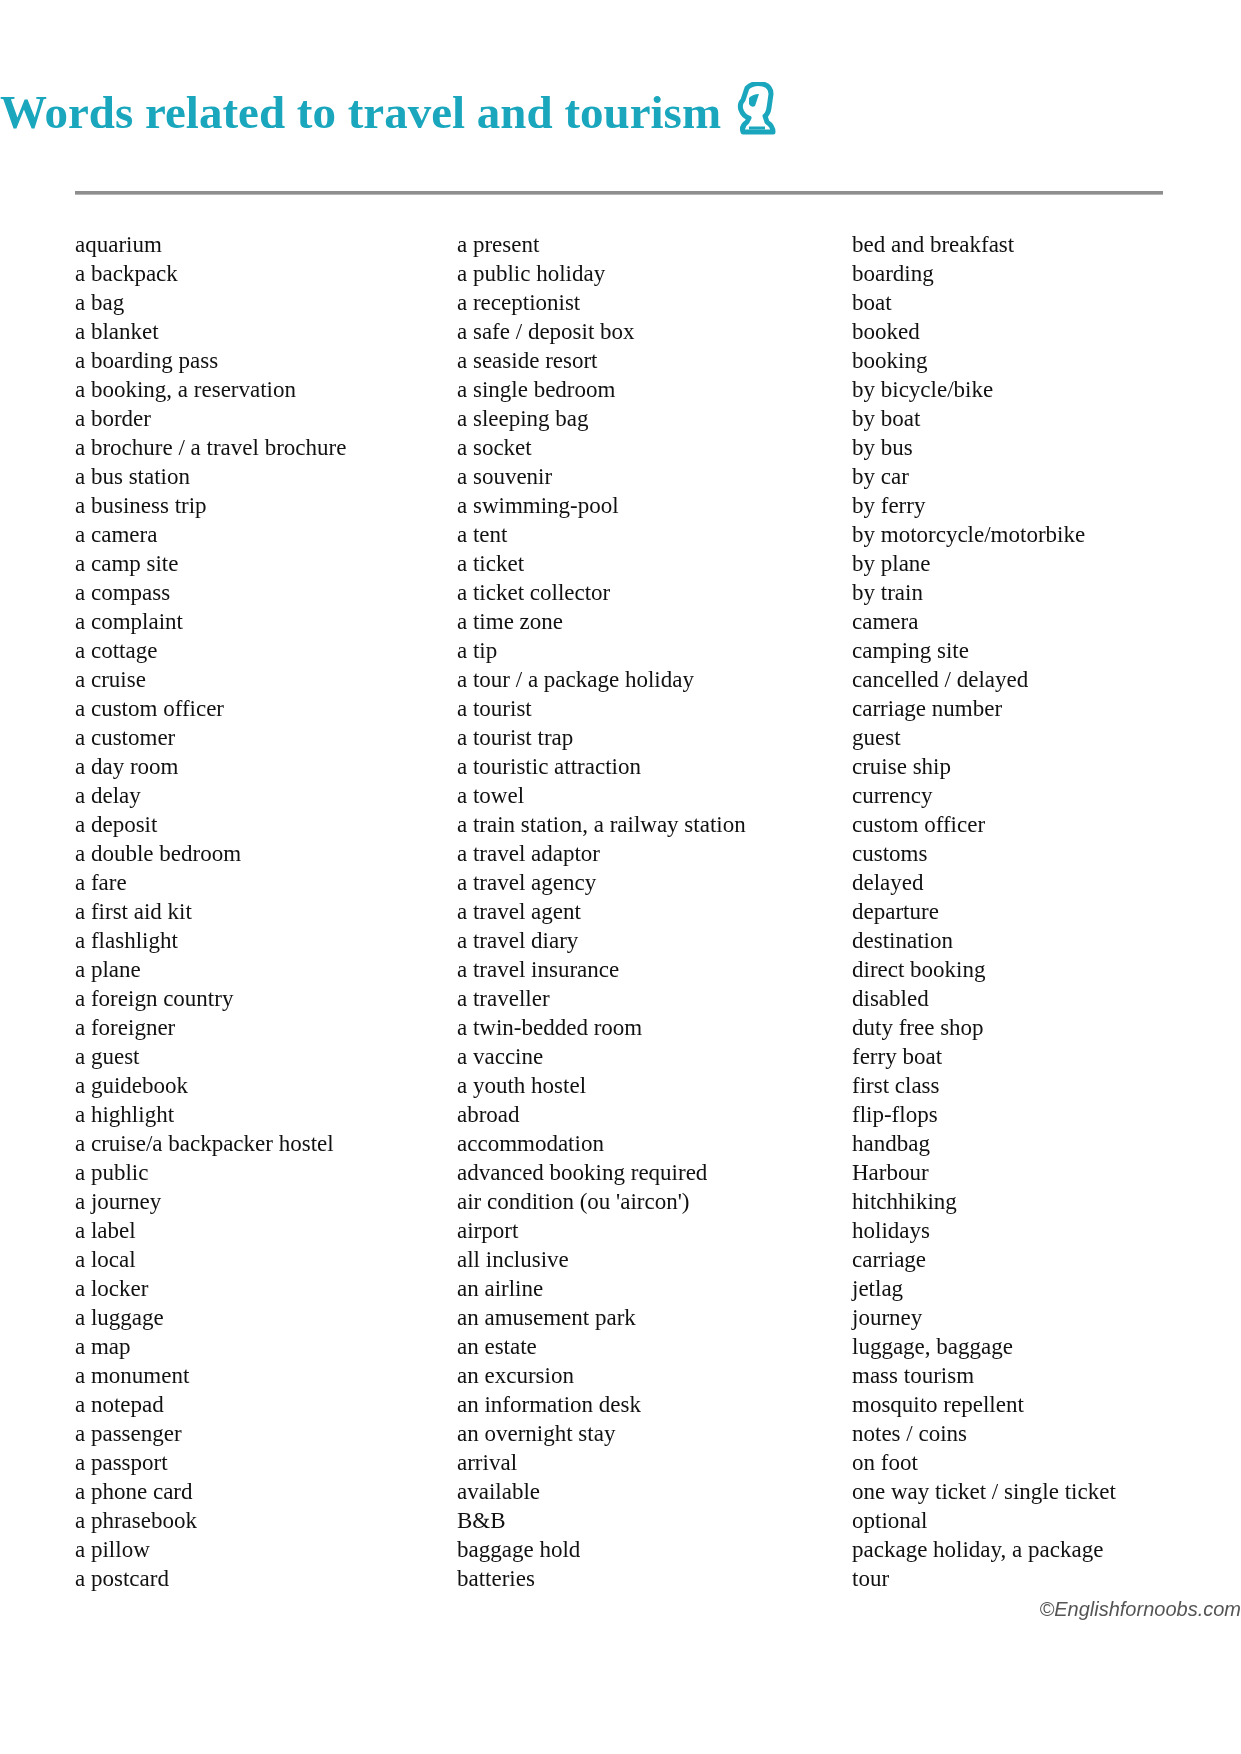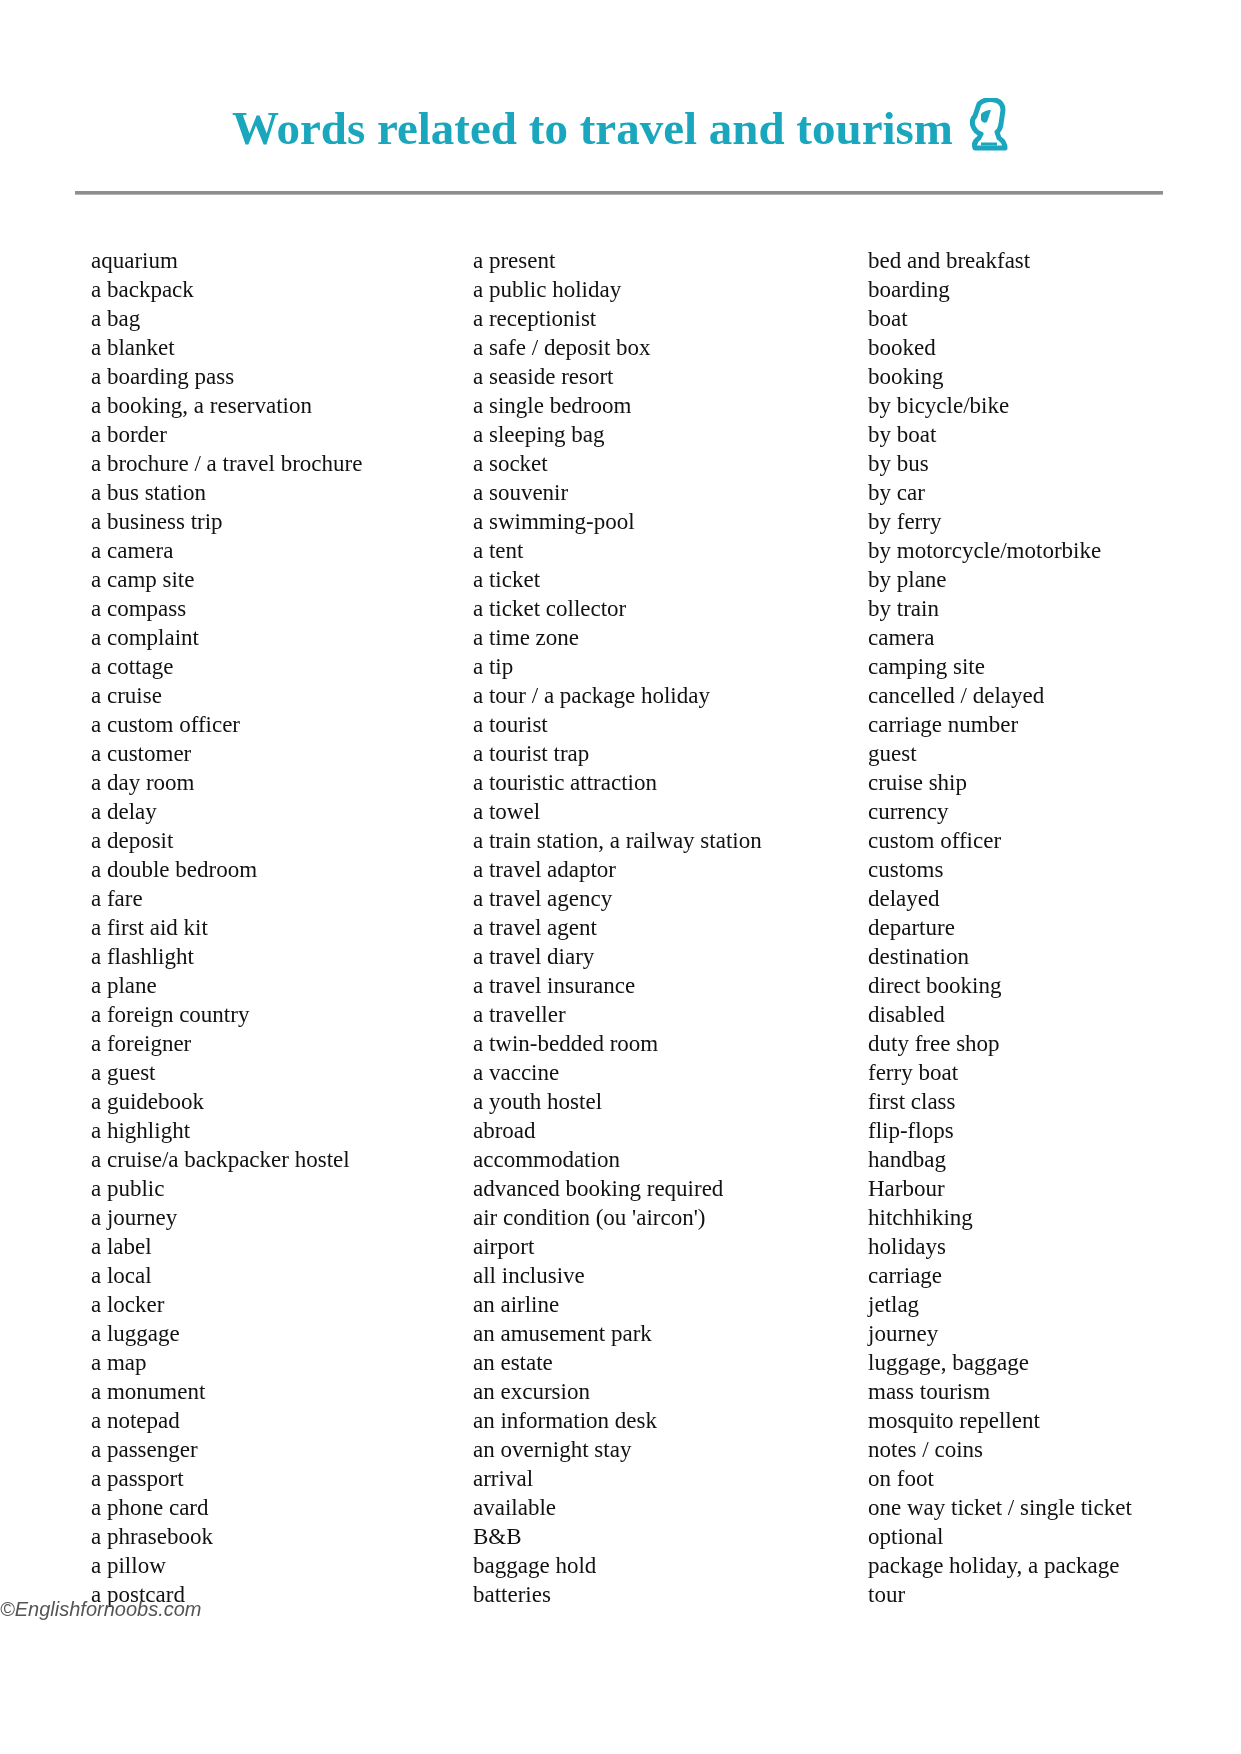--- a/index.html
+++ b/index.html
@@ -1,36 +1,36 @@
 <!DOCTYPE html>
 <html><head>
 <meta charset="utf-8">
 <style>
   html, body { margin: 0; padding: 0; background: #ffffff; }
   body { width: 1241px; height: 1754px; position: relative; overflow: hidden; }
   .page-title {
-    position: absolute; left: 0; width: 1241px; top: 98px; text-align: center;
+    position: absolute; left: 0; width: 1241px; top: 82px; 
     font-family: "Liberation Serif", serif; font-weight: bold; font-size: 47px;
     color: #1aa7bd; line-height: 60px; white-space: nowrap;
   }
   .moai-icon { display: inline-block; width: 42px; height: 54px; vertical-align: -8px; margin-left: 14px; }
   .rule {
     position: absolute; left: 75px; top: 191px; width: 1088px; height: 3px;
     background: #8e8e8e; border-bottom: 1px solid #b5b5b5;
   }
-  .column { position: absolute; top: 230px; margin: 16px; padding: 0; list-style: none; }
+  .column { position: absolute; top: 230px; margin: 0; padding: 0; list-style: none; }
   .col-1 { left: 75px; }
   .col-2 { left: 457px; }
   .col-3 { left: 852px; }
   .column li {
     font-family: "Liberation Serif", serif; font-size: 23px; color: #111111;
     height: 29px; line-height: 29px; white-space: nowrap;
   }
   .footer {
-    position: absolute; left: 0; width: 1241px; top: 1598px; text-align: left;
+    position: absolute; left: 0; width: 1241px; top: 1598px; text-align: right;
     font-family: "Liberation Sans", sans-serif; font-style: italic; font-size: 20px; color: #555555;
   }
 </style>
 </head>
 <body>
 
 <div class="page-title">
   <span>Words related to travel and tourism</span><span class="moai-icon"><svg width="42" height="54" viewBox="0 0 42 54">
         <path d="M12 6 Q18 0 28 2 Q36 4 36 12 L34 26 Q33 32 30 34 L32 40 Q38 44 38 50 L8 50 Q6 44 12 40 L14 36 Q8 34 6 28 Q4 22 8 18 L10 12 Z" fill="none" stroke="#1aa7bd" stroke-width="5" stroke-linejoin="round"></path>
         <path d="M14 16 Q18 12 24 12 L20 24 Q16 26 14 22 Z" fill="#1aa7bd"></path>

